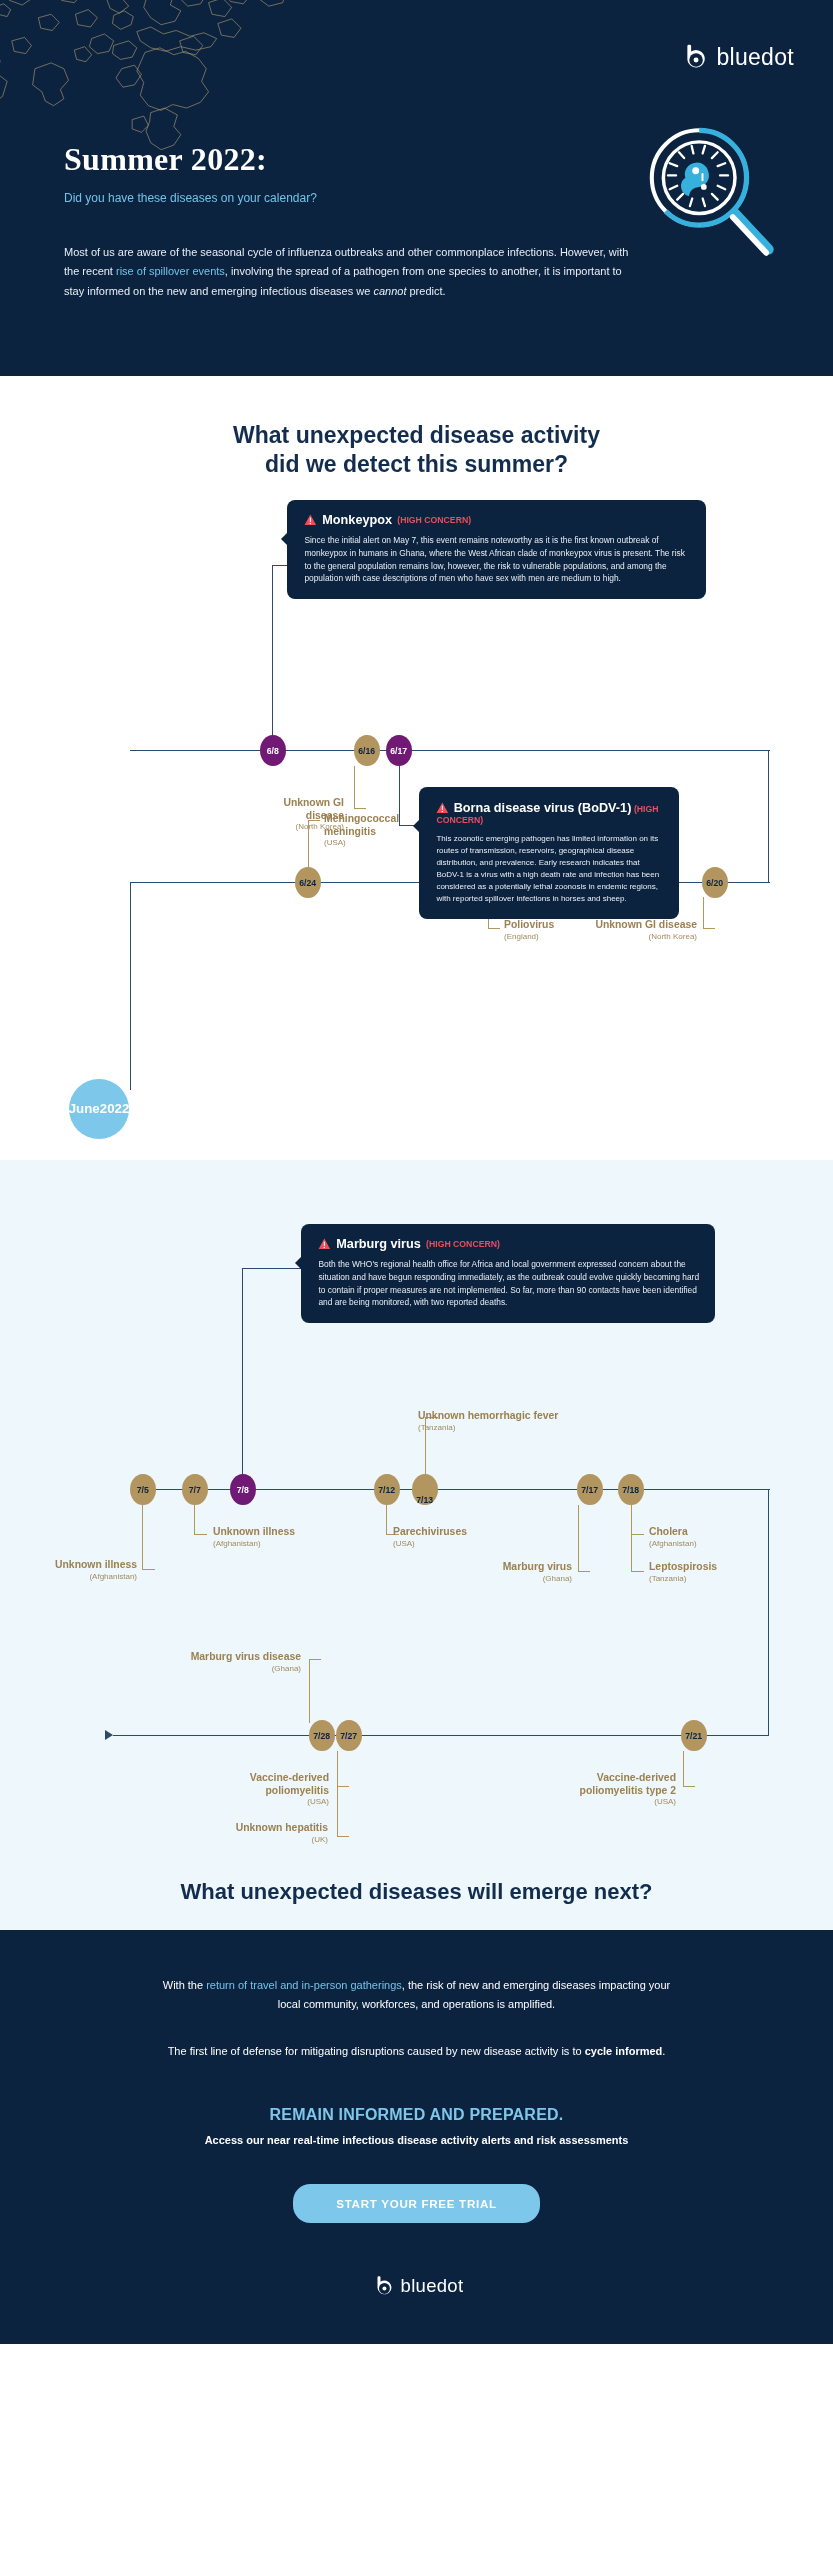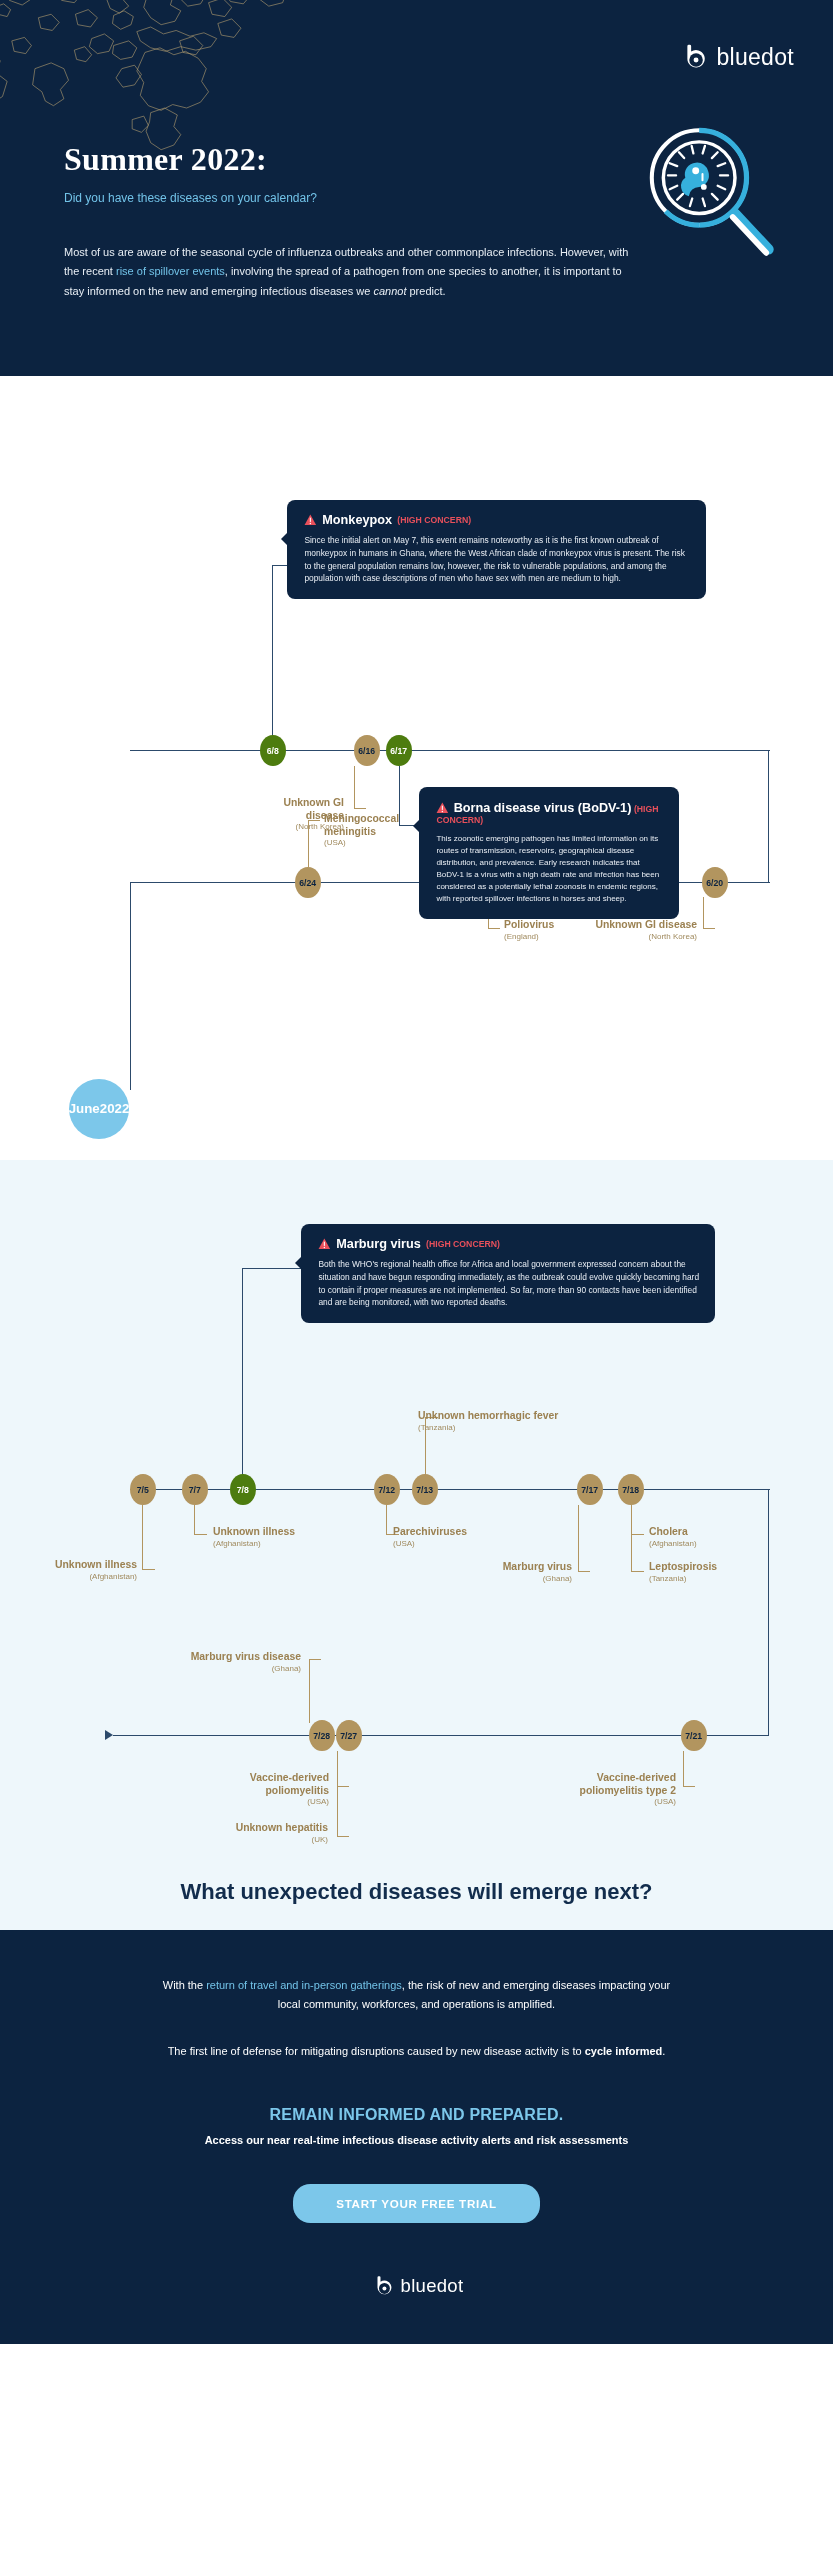--- a/index.html
+++ b/index.html
@@ -95,21 +95,21 @@
   }
   .node {
     position: absolute;
     width: 25.5px; height: 31px;
     border-radius: 50%;
     display: flex; align-items: center; justify-content: center;
     font-size: 8.7px; font-weight: bold;
     z-index: 4;
   }
   .node.gold { background: #b2955f; color: #0c2340; }
-  .node.navy { background: #4d7c0f; color: #ffffff; }
+  .node.navy { background: #701a75; color: #ffffff; }
 
   .lead {
     position: absolute;
     border-color: #b2955f;
     border-style: solid;
     border-width: 0;
     z-index: 2;
   }
 
   .lbl {
@@ -294,20 +294,24 @@
   <h1 class="hero-title">Summer 2022:</h1>
   <div class="hero-sub">Did you have these diseases on your calendar?</div>
 
   <p class="hero-body">
     <span>Most of us are aware of the seasonal cycle of influenza outbreaks and other commonplace infections. However, with the recent </span><span class="link">rise of spillover events</span><span>, involving the spread of a pathogen from one species to another, it is important to stay informed on the new and emerging infectious diseases we </span><span class="ital">cannot</span><span> predict.</span>
   </p>
 </div>
 
 <div class="band-white" style="height:784px;">
 
+  <h2 class="section-heading" style="padding-top:45px;">
+    <span>What unexpected disease activity</span><br>
+    <span>did we detect this summer?</span>
+  </h2>
 
   <div class="card" style="left:287px; top:124px; width:419px;">
     <div class="card-head">
       <svg class="warn-tri" viewBox="0 0 24 22">
         <path d="M12 1 L23 21 L1 21 Z" fill="#e8505b"></path>
         <rect x="11" y="7" width="2" height="8" fill="#ffffff"></rect>
         <circle cx="12" cy="18" r="1.4" fill="#ffffff"></circle>
       </svg>
       <span class="card-title">Monkeypox</span>
       <span class="card-flag">(HIGH CONCERN)</span>
@@ -443,21 +447,21 @@
 
   <div class="node gold" style="left:374px; top:314px;">
     <span>7/12</span>
   </div>
   <div class="lead" style="left:386px; top:345px; width:12.7px; height:30px; border-left-width:0.9px; border-bottom-width:0.9px;"></div>
   <div class="lbl" style="left:393px; top:366px; width:116px;">
     <span>Parechiviruses</span>
     <span class="loc">(USA)</span>
   </div>
 
-  <div class="node gold" style="left:412px; top:314px;">
+  <div class="node gold" style="left:412px; top:314px;align-items:flex-end;">
     <span>7/13</span>
   </div>
   <div class="lead" style="left:425px; top:257px; width:12.7px; height:58px; border-left-width:0.9px; border-top-width:0.9px;"></div>
   <div class="lbl" style="left:418px; top:250px; width:197px;">
     <span>Unknown hemorrhagic fever</span>
     <span class="loc">(Tanzania)</span>
   </div>
 
   <div class="node gold" style="left:577px; top:314px;">
     <span>7/17</span>

